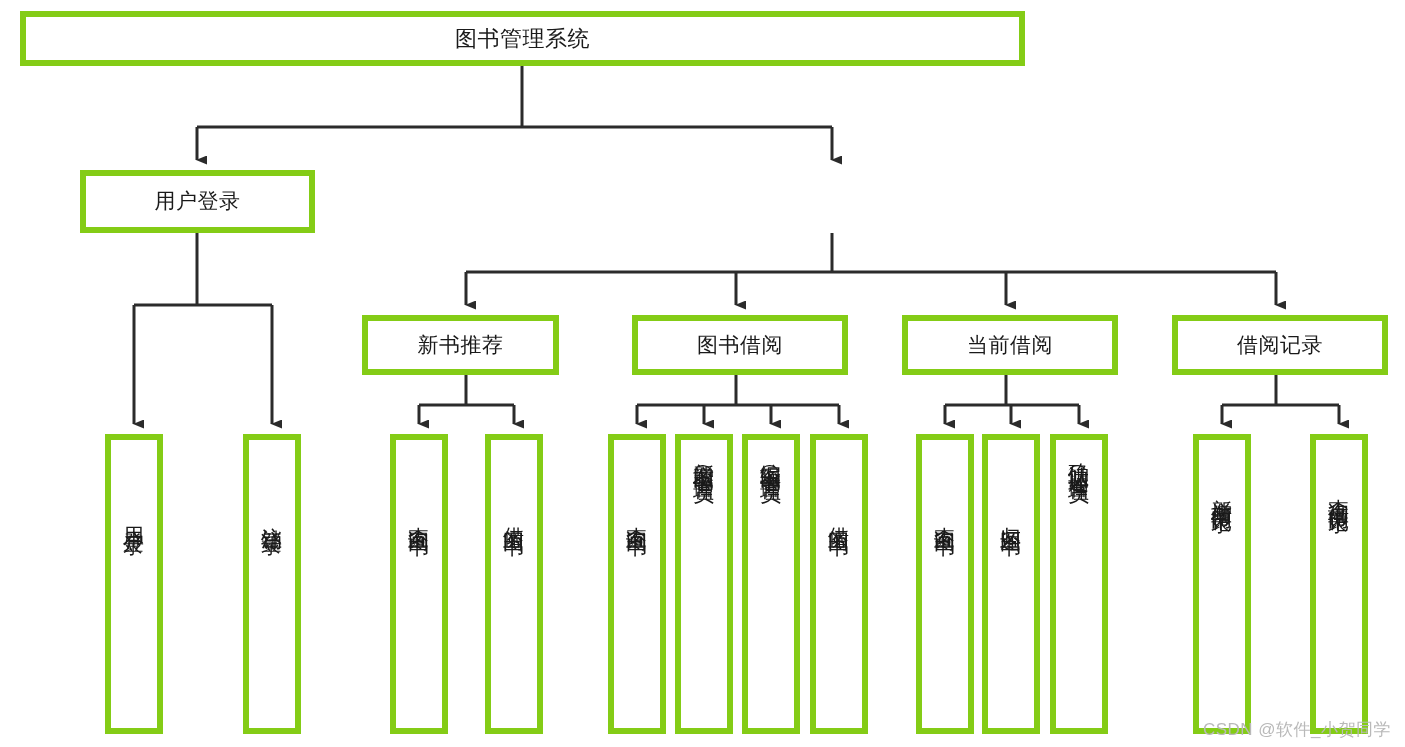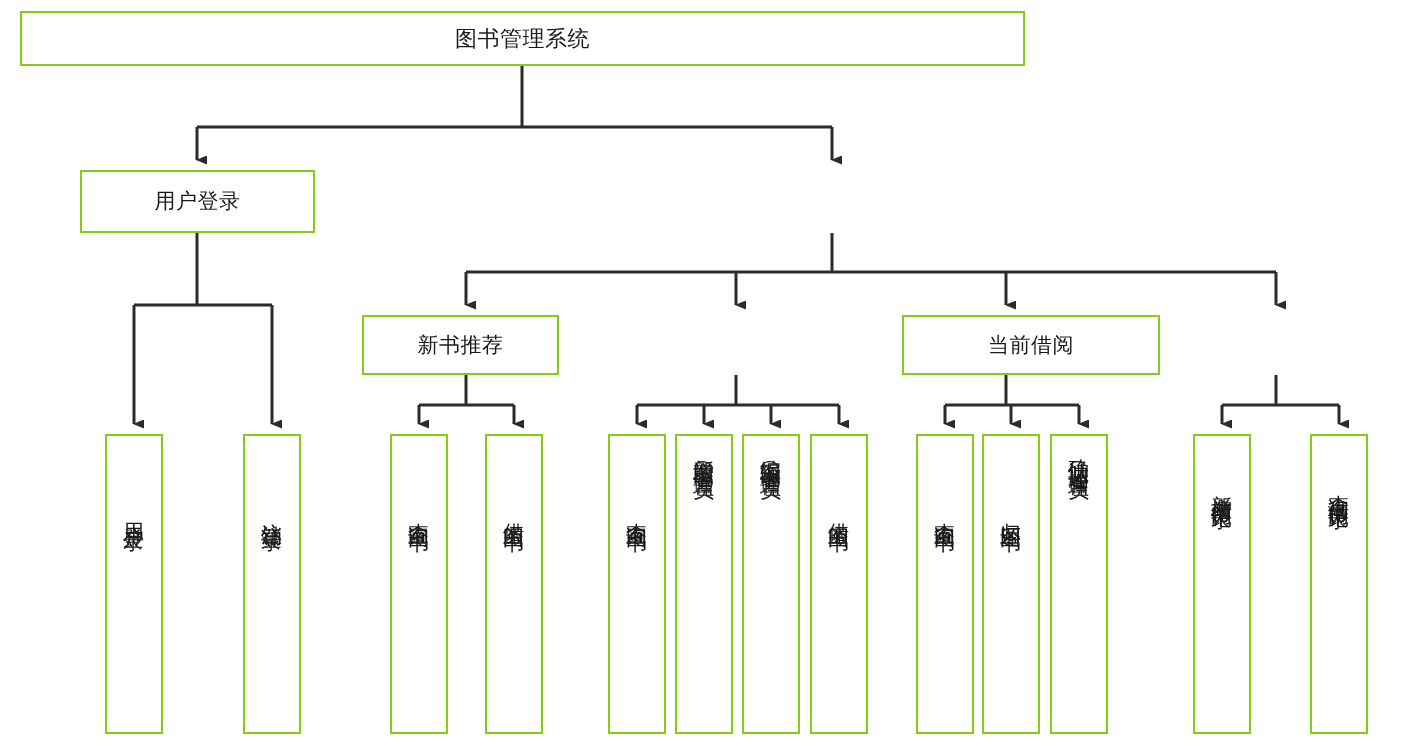--- a/index.html
+++ b/index.html
@@ -22,21 +22,21 @@
     position: absolute;
     left: 0;
     top: 0;
     width: 1405px;
     height: 747px;
   }
   .node {
     position: absolute;
     box-sizing: border-box;
     background: #ffffff;
-    border: 2px solid #84cc16;
+    border: 6px solid #84cc16;
     display: flex;
     align-items: center;
     justify-content: center;
     color: #1a1a1a;
     z-index: 2;
   }
   .node-label {
     display: block;
     text-align: center;
     line-height: 1.18;
@@ -136,22 +136,28 @@
     <span class="node-label">图书管理系统</span>
   </div>
 
   <div class="node horizontal" style="left:80px; top:170px; width:235px; height:63px;">
     <span class="node-label">用户登录</span>
   </div>
 
   <div class="node horizontal" style="left:362px; top:315px; width:197px; height:60px;">
     <span class="node-label">新书推荐</span>
   </div>
-  <div class="node horizontal" style="left:902px; top:315px; width:258px; height:60px;">
+  <div class="node horizontal" style="left:632px; top:315px; width:216px; height:60px;">
+    <span class="node-label">图书借阅</span>
+  </div>
+  <div class="node horizontal" style="left:902px; top:315px; width:216px; height:60px;">
     <span class="node-label">当前借阅</span>
+  </div>
+  <div class="node horizontal" style="left:1172px; top:315px; width:216px; height:60px;">
+    <span class="node-label">借阅记录</span>
   </div>
 
   <div class="node vertical" style="left:105px; top:434px; width:58px; height:300px; padding-top:70px;">
     <span class="node-label">用户登录</span>
   </div>
   <div class="node vertical" style="left:243px; top:434px; width:58px; height:300px; padding-top:70px;">
     <span class="node-label">注销登录</span>
   </div>
 
   <div class="node vertical" style="left:390px; top:434px; width:58px; height:300px; padding-top:70px;">
@@ -184,14 +190,15 @@
     <span class="node-label">确认归还（管理员）</span>
   </div>
 
   <div class="node vertical" style="left:1193px; top:434px; width:58px; height:300px; padding-top:42px;">
     <span class="node-label">新增借阅记录</span>
   </div>
   <div class="node vertical" style="left:1310px; top:434px; width:58px; height:300px; padding-top:42px;">
     <span class="node-label">查询借阅记录</span>
   </div>
 
+  <div id="watermark">CSDN @软件_小贺同学</div>
 
 </div>
 
 </body></html>

